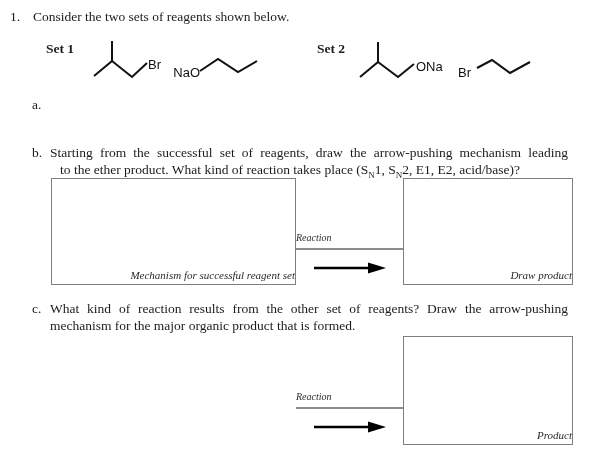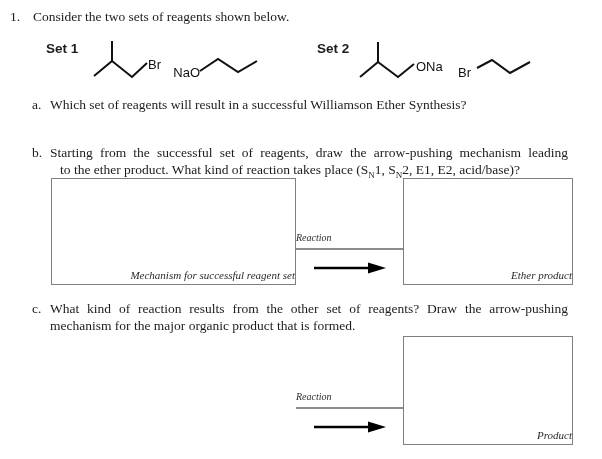--- a/index.html
+++ b/index.html
@@ -9,21 +9,21 @@
     width: 602px;
     height: 459px;
     background: #ffffff;
     font-family: "Liberation Serif", serif;
     color: #1c1c1c;
     overflow: hidden;
   }
   .abs { position: absolute; }
   .serif { font-size: 13.5px; line-height: 16px; }
   .just { text-align: justify; text-align-last: justify; }
-  .setlabel { font-family: Liberation Sans, sans-serif; font-weight: bold; font-size: 13.5px; }
+  .setlabel { font-family: Liberation Serif, serif; font-weight: bold; font-size: 13.5px; }
   .chem-svg { position: absolute; overflow: visible; }
   .chem-svg polyline { fill: none; stroke: #111111; stroke-width: 2; stroke-linejoin: miter; }
   .chem-svg text { font-family: "Liberation Sans", sans-serif; font-size: 13px; fill: #111111; }
   .answer-box {
     position: absolute;
     border: 1px solid #7f7f7f;
     background: #ffffff;
   }
   .box-label {
     position: absolute;
@@ -74,31 +74,30 @@
   <div class="abs setlabel" style="left:317px; top:41px;">Set 2</div>
   <svg class="chem-svg" style="left:350px; top:35px;" width="200" height="52" viewBox="0 0 200 52">
     <polyline points="28,7 28,27 10,42"></polyline>
     <polyline points="28,27 48,42 64,29"></polyline>
     <text x="66" y="36">ONa</text>
     <text x="108" y="42">Br</text>
     <polyline points="127,33 142,25 160,38 180,27"></polyline>
   </svg>
 
   <div class="abs serif" style="left:32px; top:97px;">a.</div>
-  <div class="abs serif" style="left:50px; top:97px;">Which set of reagents will result in a successful Williamson Ether Synthesis?</div>
 
   <div class="abs serif" style="left:32px; top:145px;">b.</div>
   <div class="abs serif just" style="left:50px; top:145px; width:518px;">Starting from the successful set of reagents, draw the arrow-pushing mechanism leading</div>
   <div class="abs serif" style="left:50px; top:162px;margin-left:10px;"><span>to the ether product. What kind of reaction takes place (S</span><sub class="sn">N</sub><span>1, S</span><sub class="sn">N</sub><span>2, E1, E2, acid/base)?</span></div>
 
   <div class="answer-box" style="left:51px; top:178px; width:245px; height:107px;">
     <div class="box-label">Mechanism for successful reagent set</div>
   </div>
   <div class="answer-box" style="left:403px; top:178px; width:170px; height:107px;">
-    <div class="box-label">Ether product</div>
+    <div class="box-label">Draw product</div>
   </div>
   <div class="reaction-label" style="top:232px;">Reaction</div>
   <div class="connector" style="top:248px;"></div>
   <svg class="arrow-svg" style="left:312px; top:259px;" width="76" height="18" viewBox="0 0 76 18">
     <line x1="2" y1="9" x2="58" y2="9"></line>
     <polygon points="56,3.5 74,9 56,14.5"></polygon>
   </svg>
 
   <div class="abs serif" style="left:32px; top:301px;">c.</div>
   <div class="abs serif just" style="left:50px; top:301px; width:518px;">What kind of reaction results from the other set of reagents? Draw the arrow-pushing</div>

